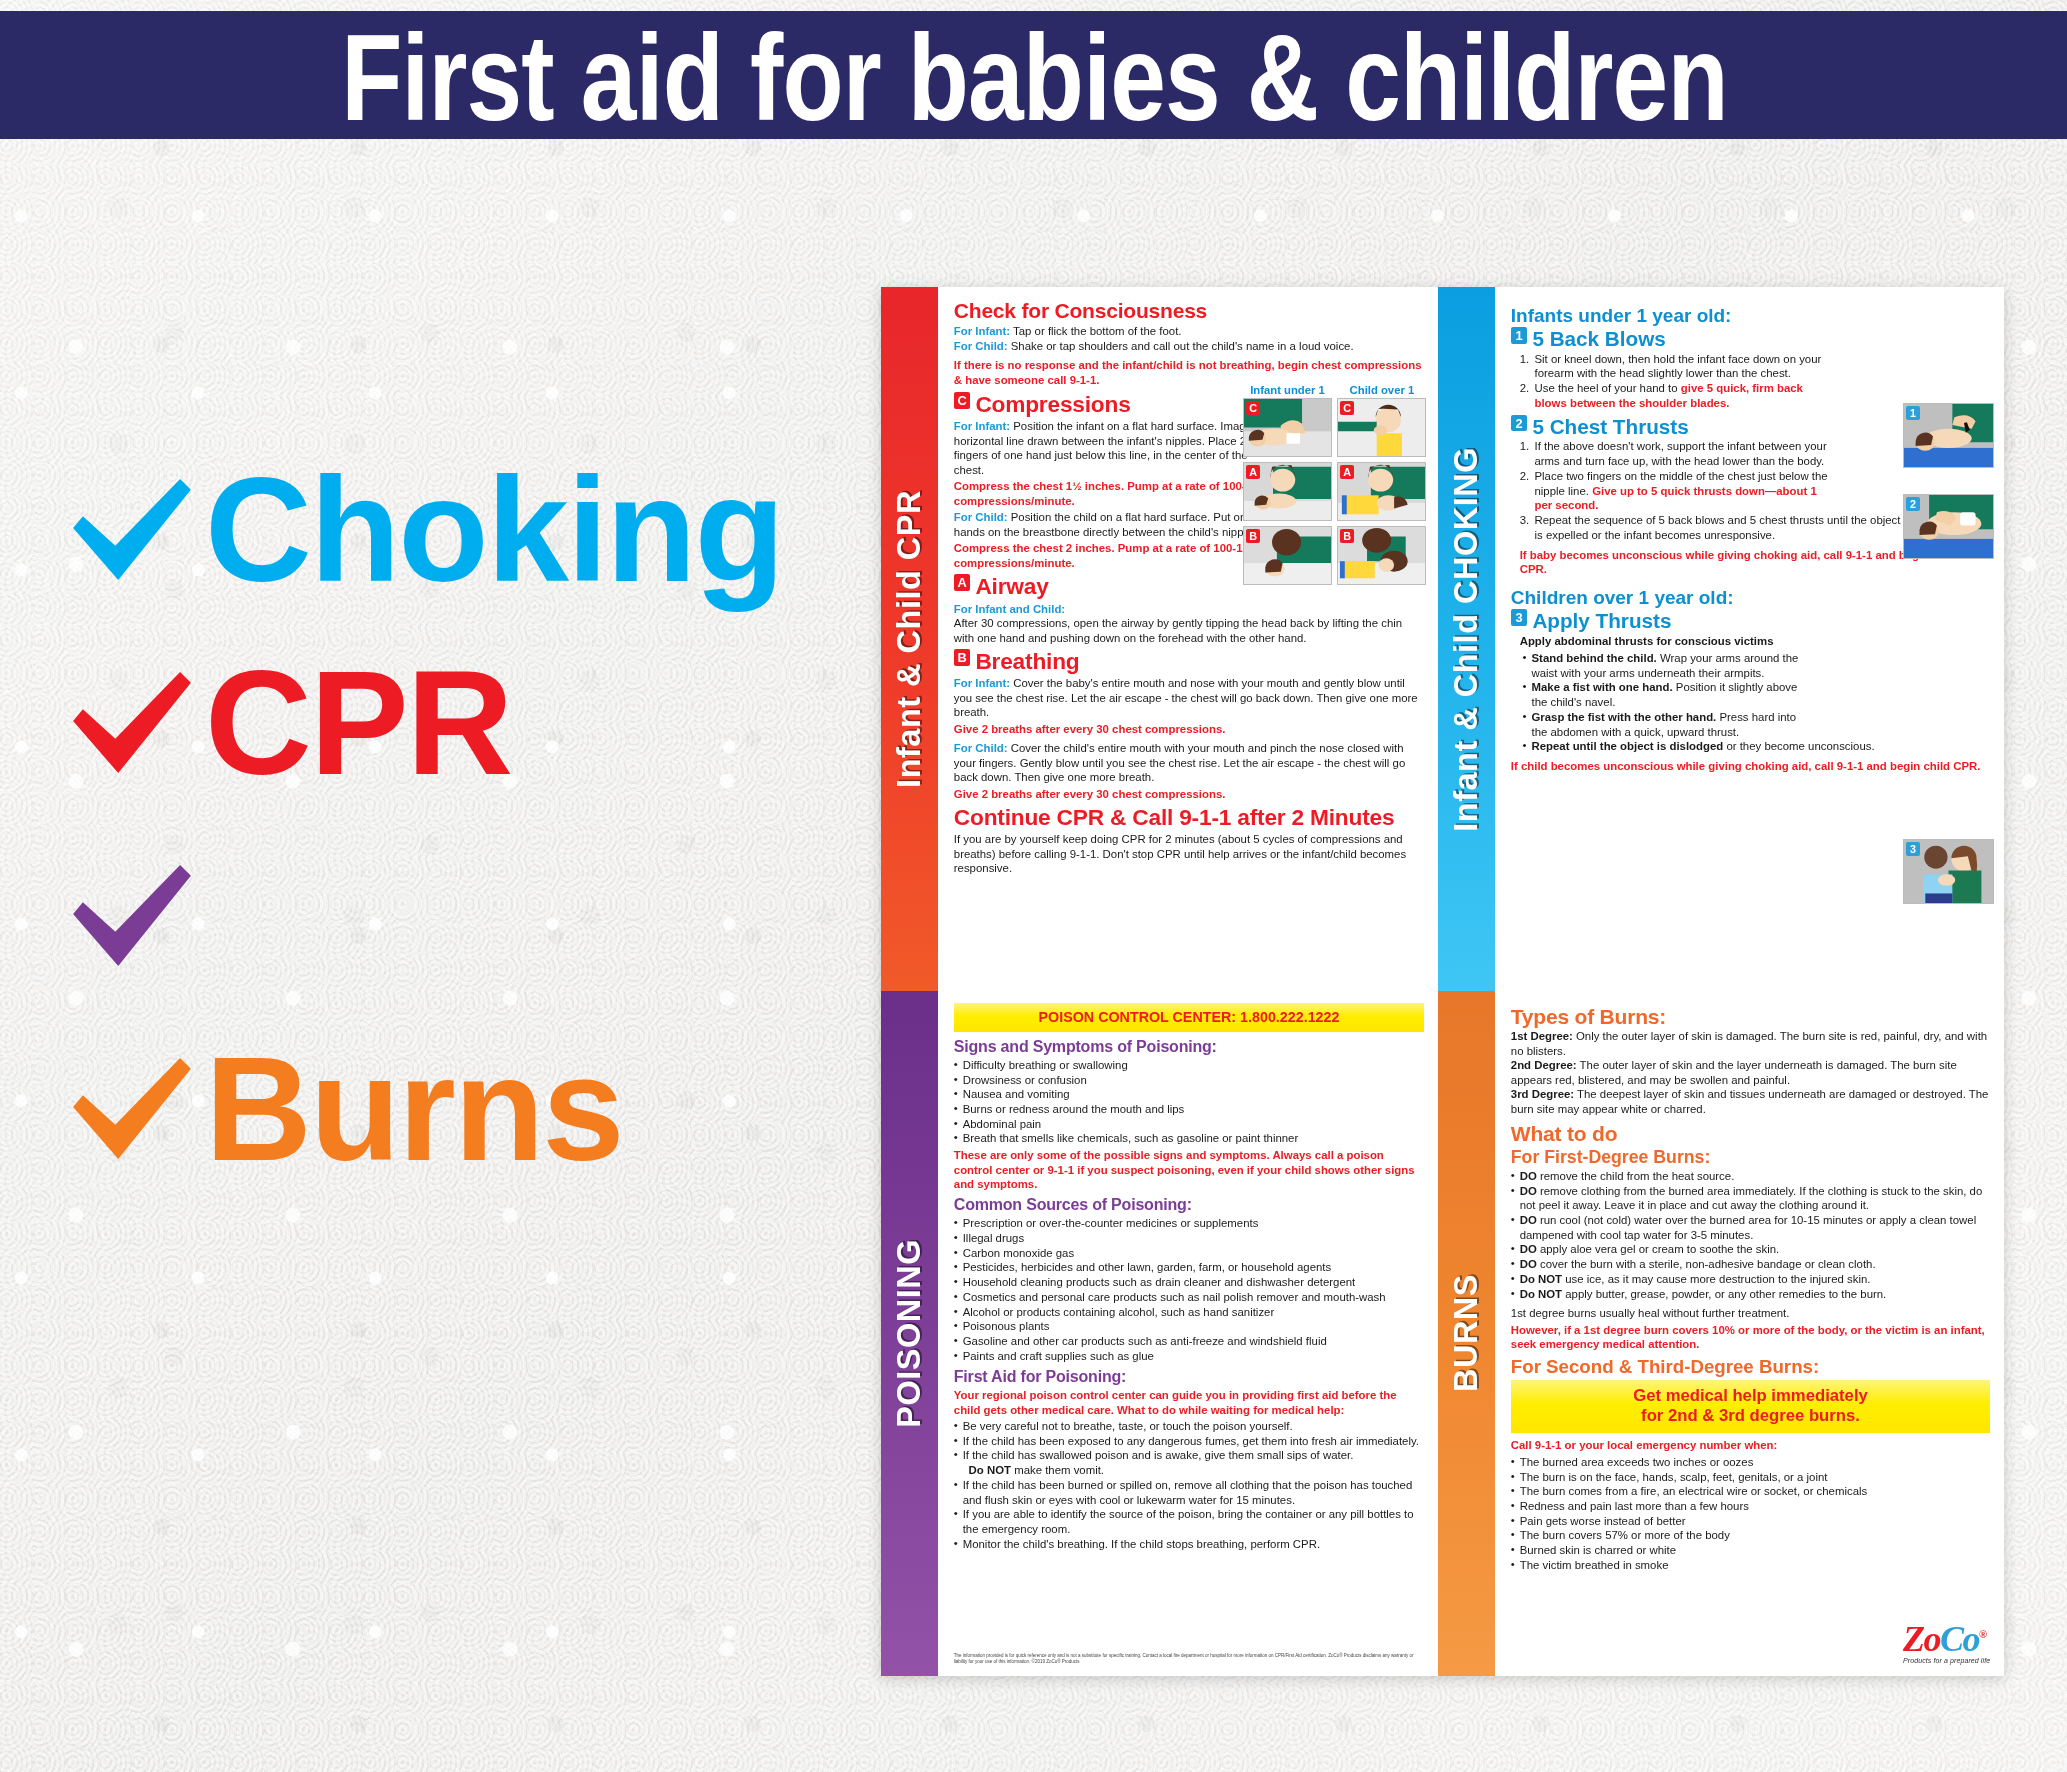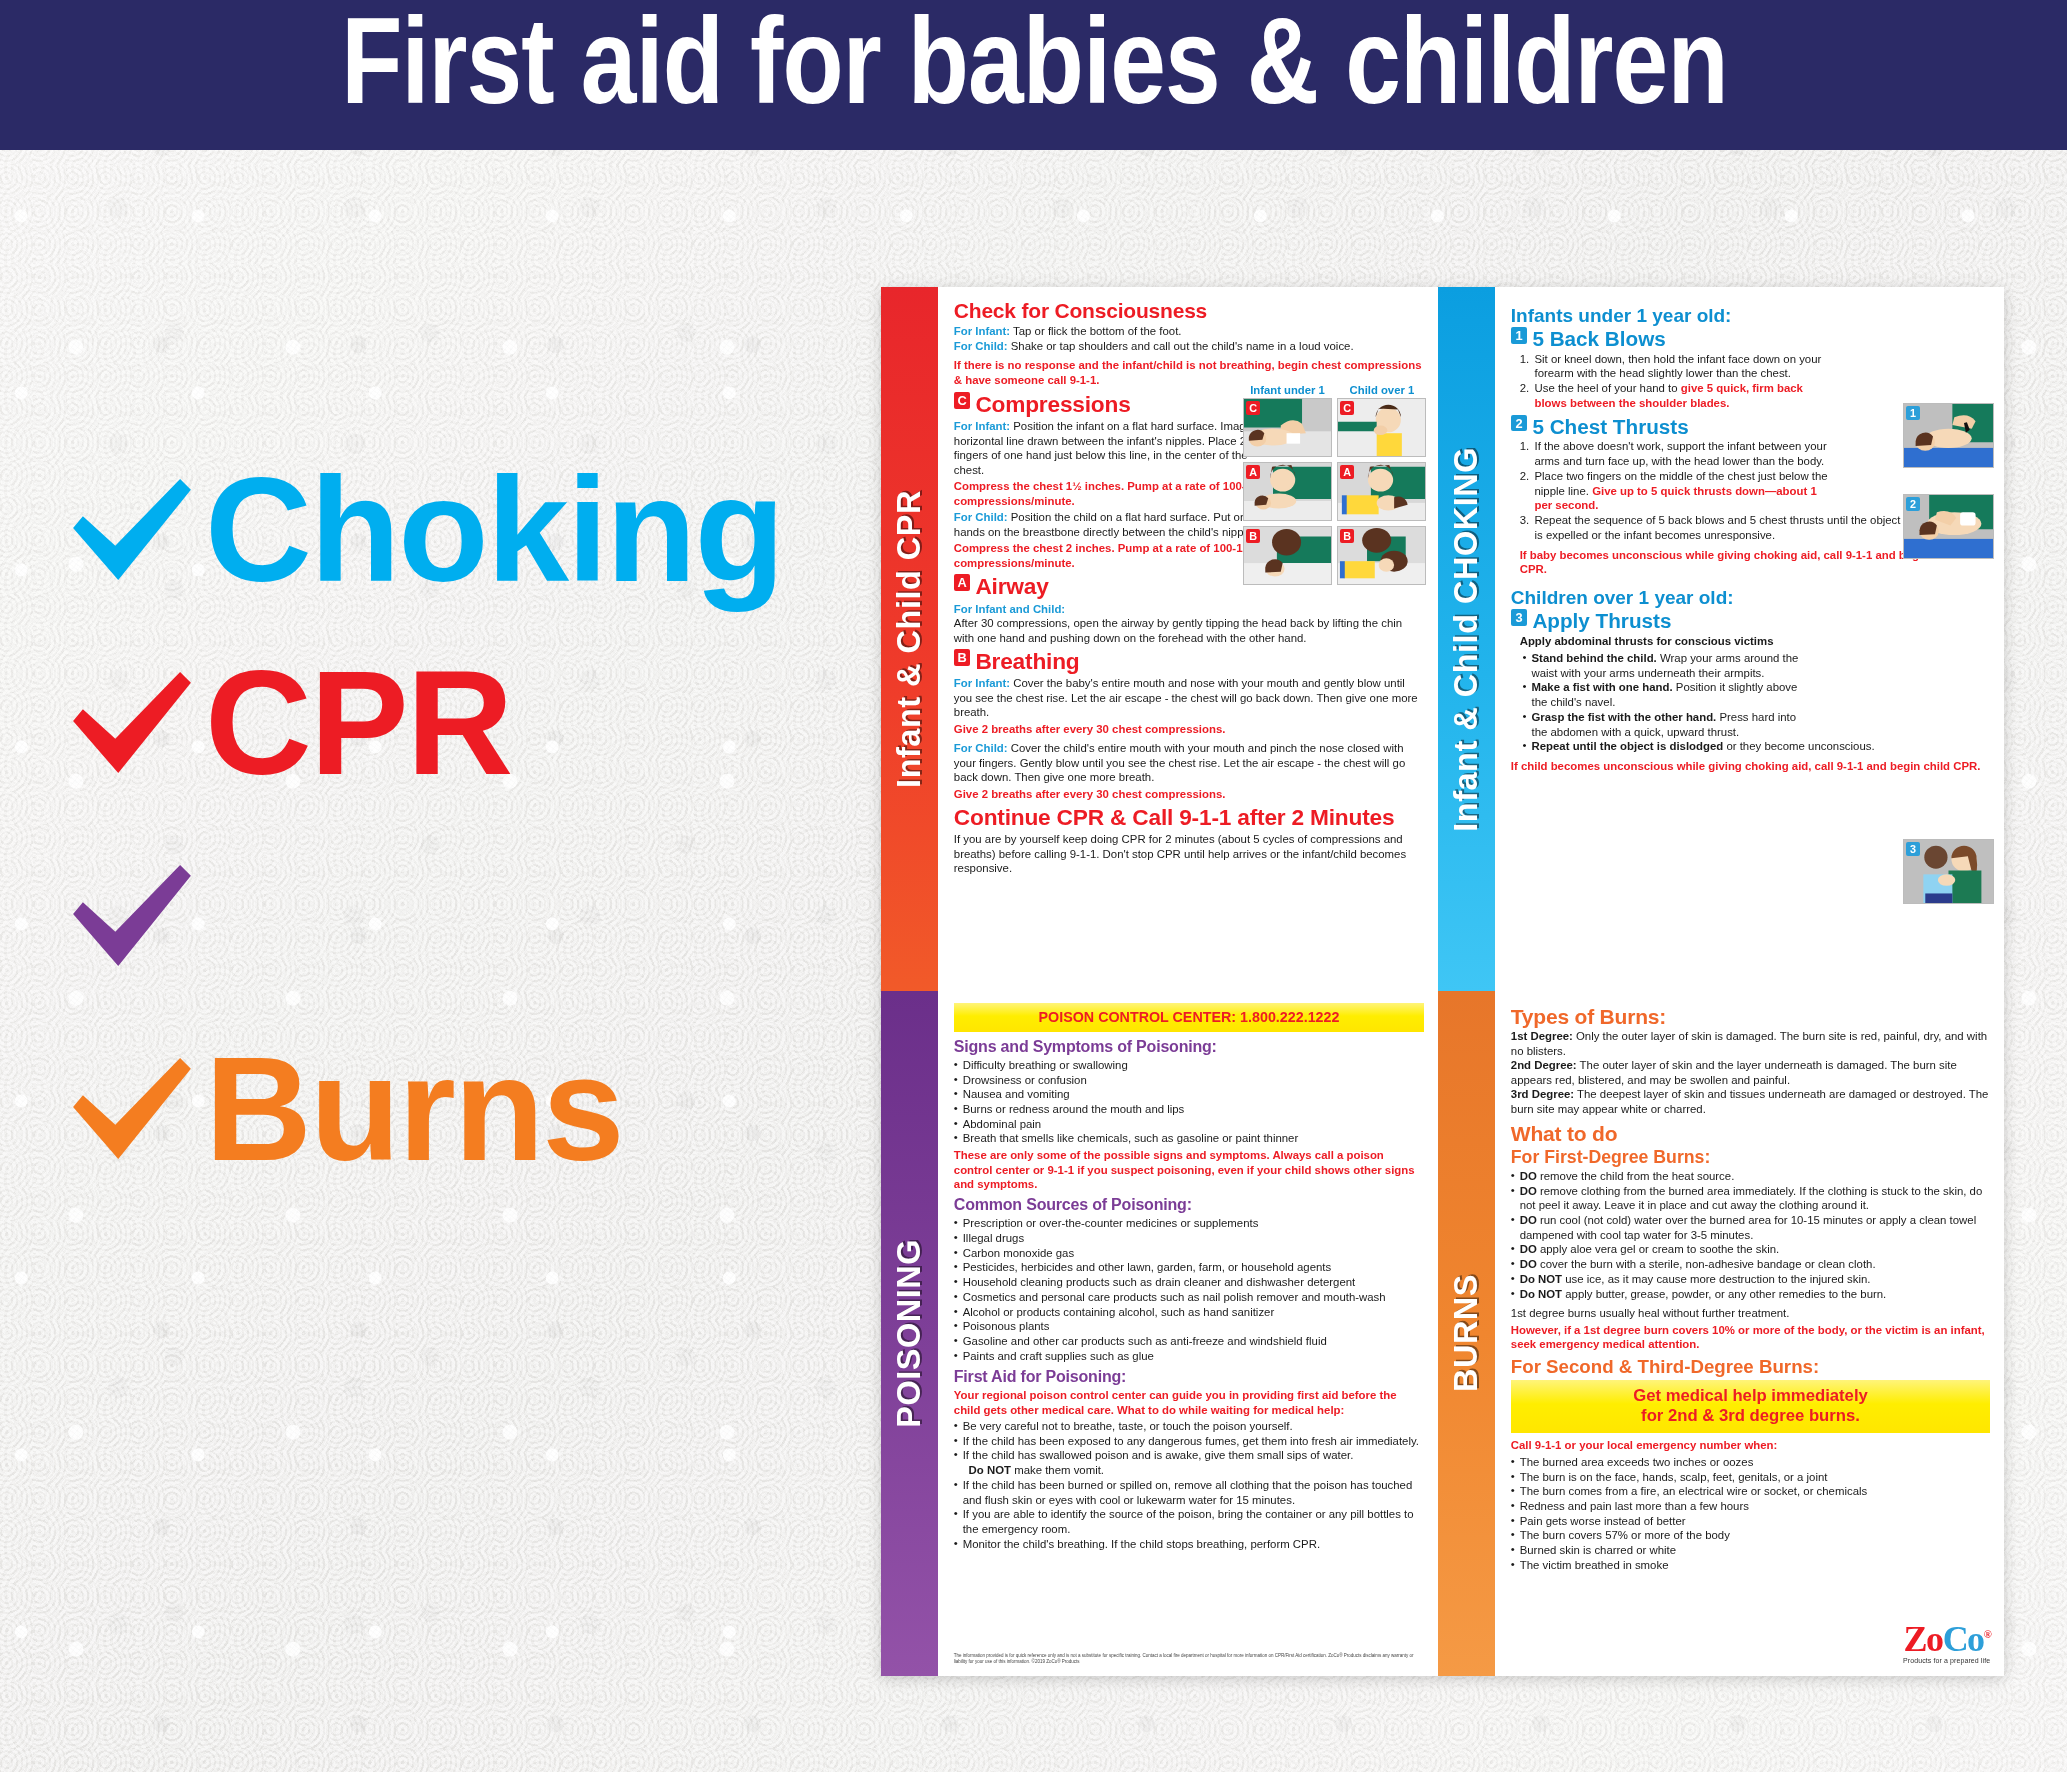--- a/index.html
+++ b/index.html
@@ -27,23 +27,23 @@
   }
   .paper-bg:after{
     content:""; position:absolute; inset:0;
     background-image:
       repeating-linear-gradient(38deg, rgba(0,0,0,.012) 0 1px, rgba(255,255,255,.05) 1px 3.9px),
       repeating-linear-gradient(-52deg, rgba(0,0,0,.01) 0 1px, rgba(255,255,255,.04) 1px 4.9px);
   }
 
   
   .header{
-    position:absolute; left:0; top:0; width:2068px; height:150px;
+    position:absolute; left:0; top:11px; width:2068px; height:128px;
     background:#2b2a66;
-    display:flex; align-items:flex-start; justify-content:center;
+    display:flex; align-items:flex-end; justify-content:center;
   }
   .header h1{
     color:#fff;
     font-family:"Liberation Sans Narrow","Liberation Sans",sans-serif;
     font-weight:bold;
     font-size:122px;
     letter-spacing:-1px;
     transform:scaleX(.82);
     white-space:nowrap;
     line-height:1;
@@ -164,21 +164,21 @@
   }
 
   
   .disclaimer{
     position:absolute; left:15.8px; right:13.8px; bottom:9.9px;
     font-size:4.5px; line-height:1.5; color:#444;
   }
 
   
   .zoco{
-    position:absolute; right:13.8px; bottom:11.8px; text-align:right;
+    position:absolute; right:13.8px; bottom:11.8px; text-align:left;font-style:italic;
   }
   .zoco .word{ font-size:36px; font-weight:bold; line-height:.92; letter-spacing:-1.5px; font-family:"Liberation Serif",serif;}
   .zoco .word .r{ color:#ed1c24; }
   .zoco .word .b{ color:#2d9fd9; }
   .zoco .word sup{ font-size:10.8px; color:#ed1c24; }
   .zoco .tag{ font-size:7px; color:#333; letter-spacing:0.1px; margin-top:1px;}
 </style>
 </head>
 <body>
 

